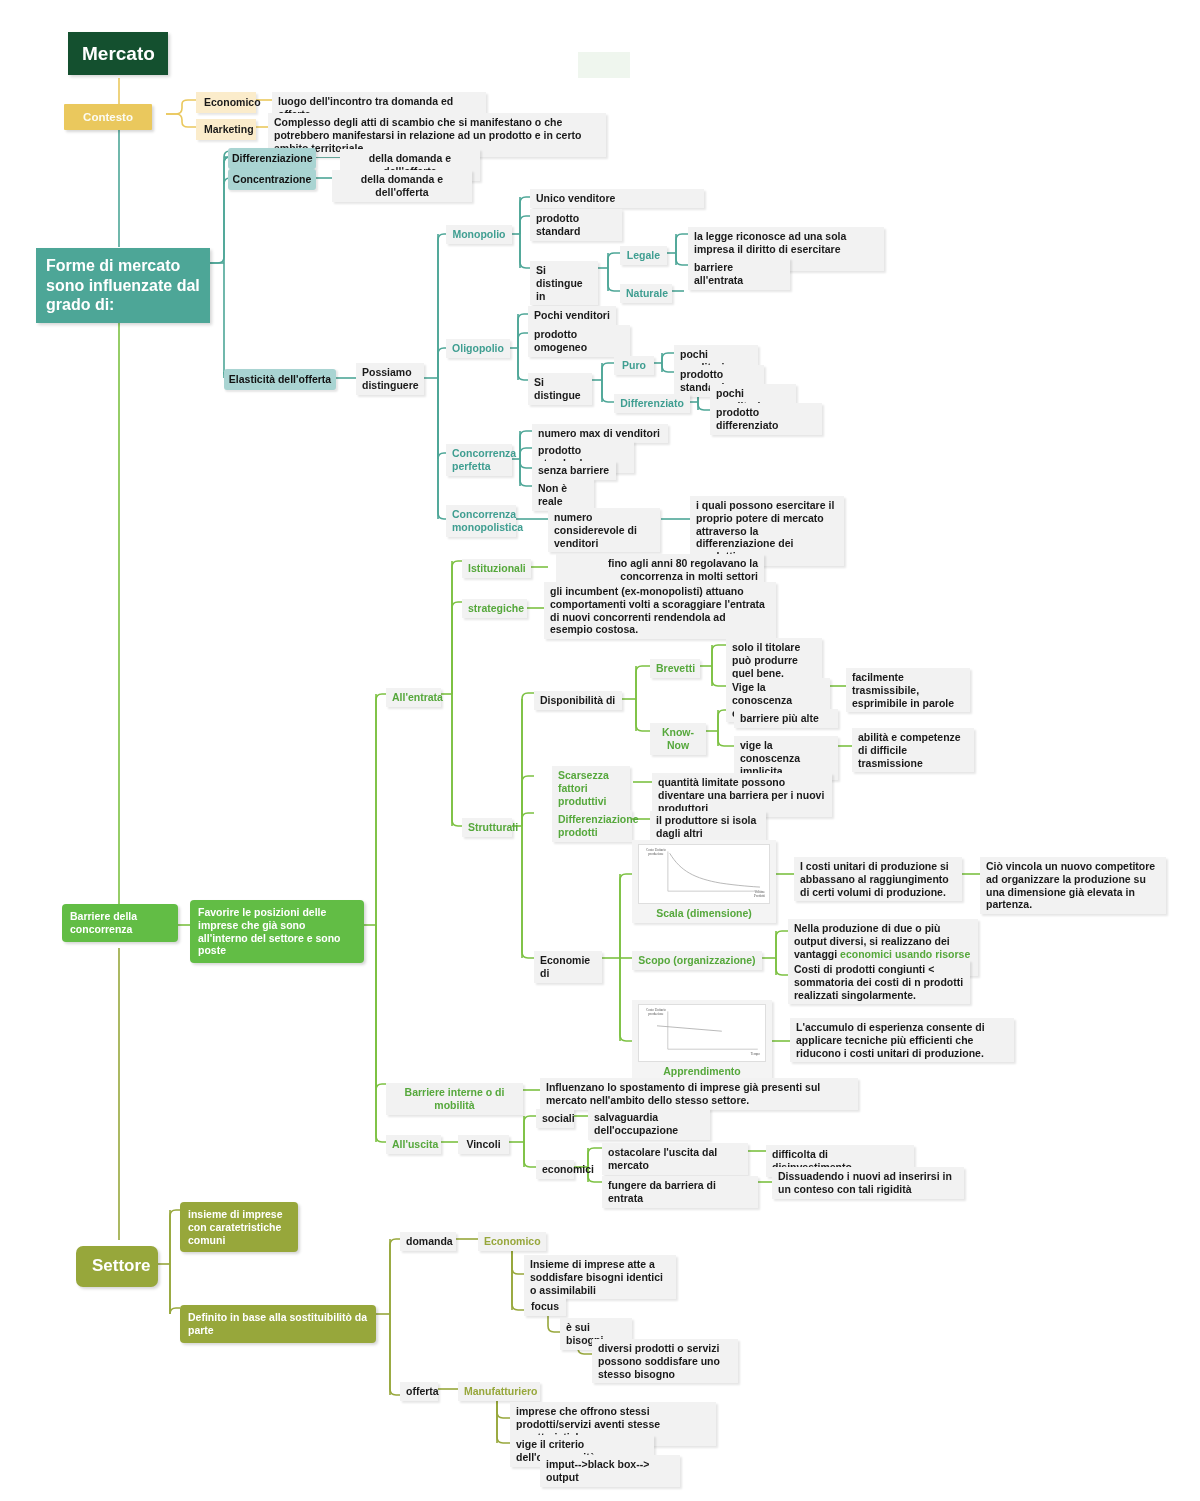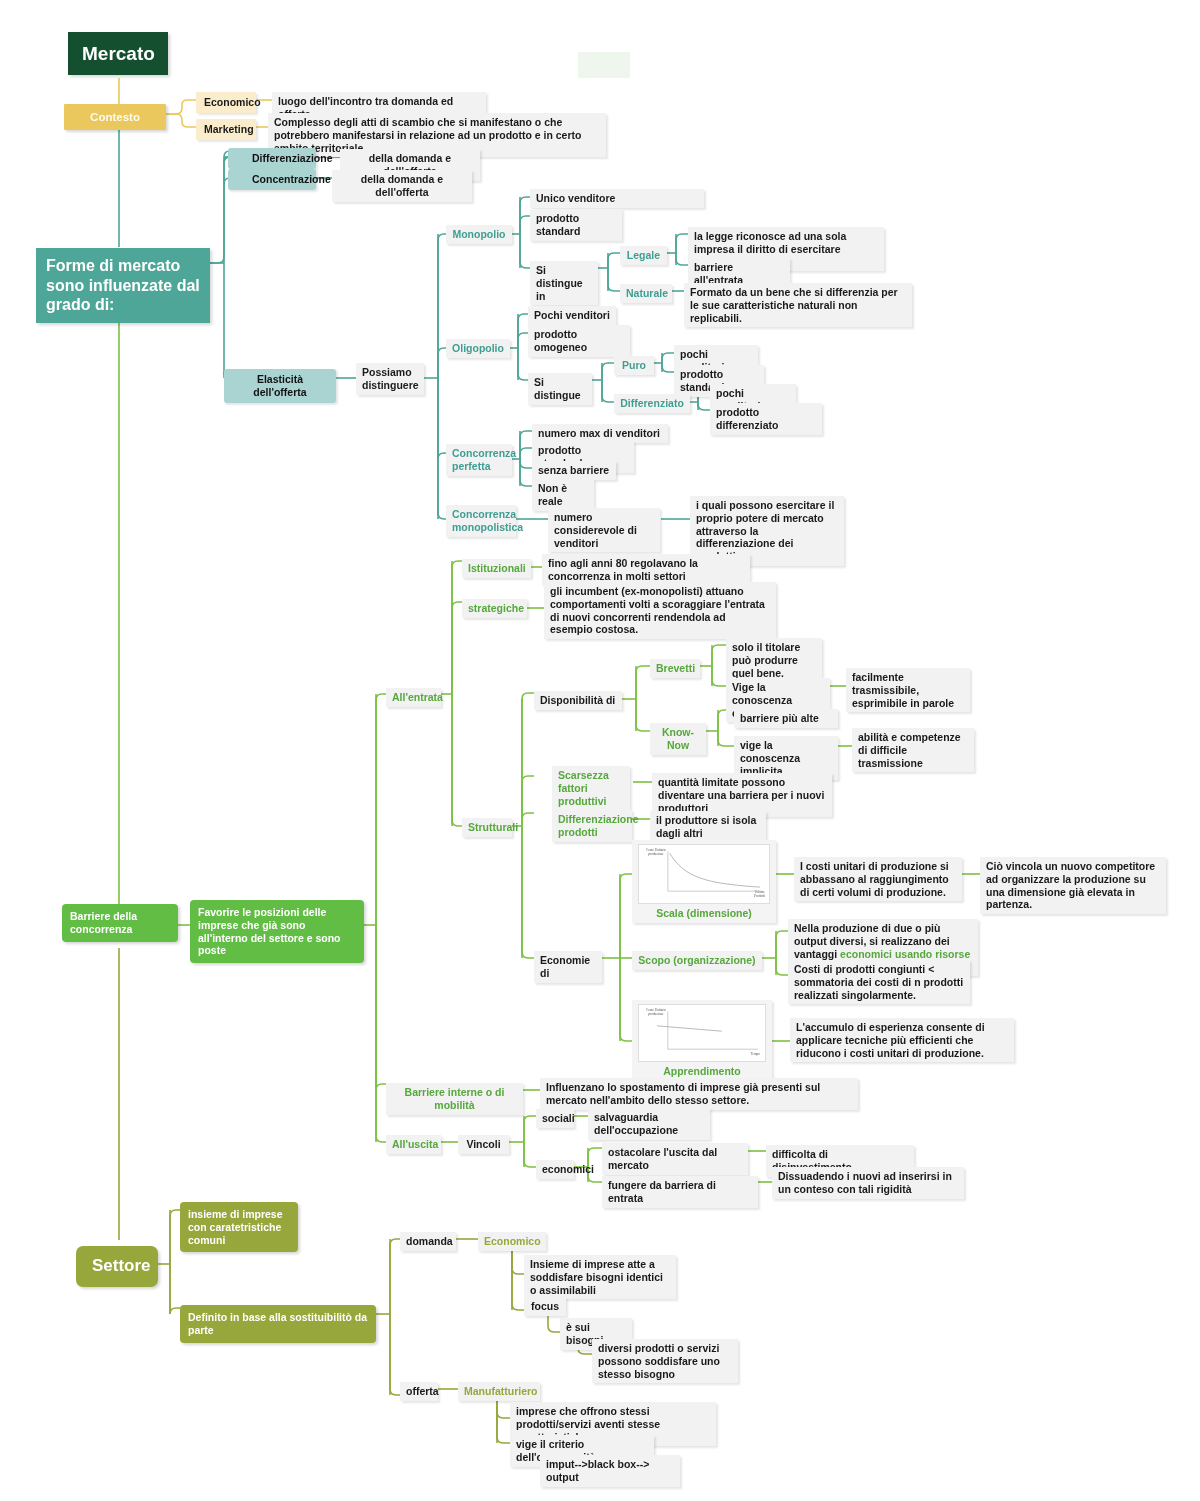--- a/index.html
+++ b/index.html
@@ -23,21 +23,21 @@
   .box.gold{background:#eac85d;color:#fbfbf2;font-size:11.5px;padding:6px 10px;border-radius:1px;}
   .box.teal{background:#4da697;font-size:16px;padding:8px 10px;}
   .box.green{background:#62bd45;font-size:10.5px;padding:6px 8px;border-radius:4px;}
   .box.olive{background:#97a73b;font-size:10.5px;padding:6px 8px;border-radius:4px;}
   .box.olive-title{background:#97a73b;font-size:17px;padding:10px 16px;border-radius:7px;}
 
   
   .cream{background:#fbeccb;color:#1a1a1a;font-weight:bold;font-size:10.5px;padding:4px 8px;}
 
   
-  .tealpill{background:#a9d4d2;color:#121212;font-weight:bold;font-size:10.5px;padding:4px 24px;border-radius:3px;}
+  .tealpill{background:#a9d4d2;color:#121212;font-weight:bold;font-size:10.5px;padding:4px 4px;border-radius:3px;}
 
   .shadow{box-shadow:2px 2px 3px rgba(0,0,0,0.16);}
   .softshadow{box-shadow:1.5px 1.5px 2px rgba(0,0,0,0.10);}
 
   .ghost{background:#eff6ee;}
 
   .accent-green{color:#56a83c;}
 
   
   .chartcard{background:#f4f4f4;padding:4px 6px 3px 6px;text-align:center;}
@@ -222,21 +222,21 @@
       <path d="M527,1450 L527,1458 Q527,1464 533,1464 L540,1464" stroke="#97a73b"></path>
     </g>
   </svg>
 
   <div class="node box dark-green shadow" style="left:68px;top:32px;width:100px;text-align:center;">
     <span>Mercato</span>
   </div>
 
   <div class="node ghost" style="left:578px;top:52px;width:52px;height:26px;"></div>
 
-  <div class="node box gold shadow" style="left:64px;top:104px;width:102px;text-align:center;">
+  <div class="node box gold shadow" style="left:64px;top:104px;width:88px;text-align:center;">
     <span>Contesto</span>
   </div>
 
   <div class="node cream softshadow" style="left:196px;top:92px;width:60px;text-align:center;">
     <span>Economico</span>
   </div>
   <div class="node chip softshadow" style="left:272px;top:92px;width:214px;">
     <span>luogo dell'incontro tra domanda ed offerta</span>
   </div>
 
@@ -291,23 +291,20 @@
   <div class="node chip softshadow" style="left:688px;top:227px;width:196px;">
     <span>la legge riconosce ad una sola impresa il diritto di esercitare un'attività</span>
   </div>
   <div class="node chip softshadow" style="left:688px;top:258px;width:102px;">
     <span>barriere all'entrata</span>
   </div>
 
   <div class="node chip teal-t softshadow" style="left:620px;top:284px;width:52px;text-align:center;">
     <span>Naturale</span>
   </div>
-  <div class="node chip softshadow" style="left:684px;top:283px;width:228px;">
-    <span>Formato da un bene che si differenzia per le sue caratteristiche naturali non replicabili.</span>
-  </div>
 
   <div class="node chip teal-t softshadow" style="left:446px;top:339px;width:64px;text-align:center;">
     <span>Oligopolio</span>
   </div>
   <div class="node chip softshadow" style="left:528px;top:306px;width:88px;">
     <span>Pochi venditori</span>
   </div>
   <div class="node chip softshadow" style="left:528px;top:325px;width:102px;">
     <span>prodotto omogeneo</span>
   </div>
@@ -368,21 +365,21 @@
     <span>Favorire le posizioni delle imprese che già sono all'interno del settore e sono poste</span>
   </div>
 
   <div class="node chip green-t softshadow" style="left:386px;top:688px;width:55px;text-align:center;">
     <span>All'entrata</span>
   </div>
 
   <div class="node chip green-t softshadow" style="left:462px;top:559px;width:69px;text-align:center;">
     <span>Istituzionali</span>
   </div>
-  <div class="node chip softshadow" style="left:542px;top:554px;width:208px;">
+  <div class="node chip softshadow" style="left:556px;top:554px;width:208px;text-align:right;">
     <span>fino agli anni 80 regolavano la concorrenza in molti settori</span>
   </div>
 
   <div class="node chip green-t softshadow" style="left:462px;top:599px;width:65px;text-align:center;">
     <span>strategiche</span>
   </div>
   <div class="node chip softshadow" style="left:544px;top:582px;width:232px;">
     <span>gli incumbent (ex-monopolisti) attuano comportamenti volti a scoraggiare l'entrata di nuovi concorrenti rendendola ad esempio costosa.</span>
   </div>
 

